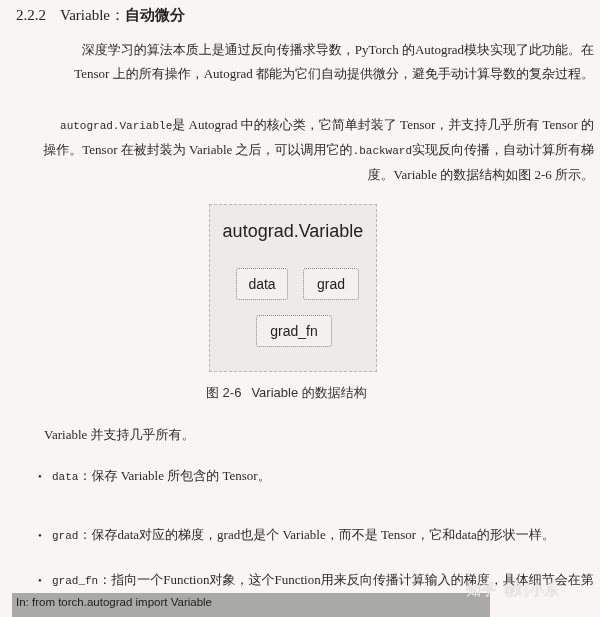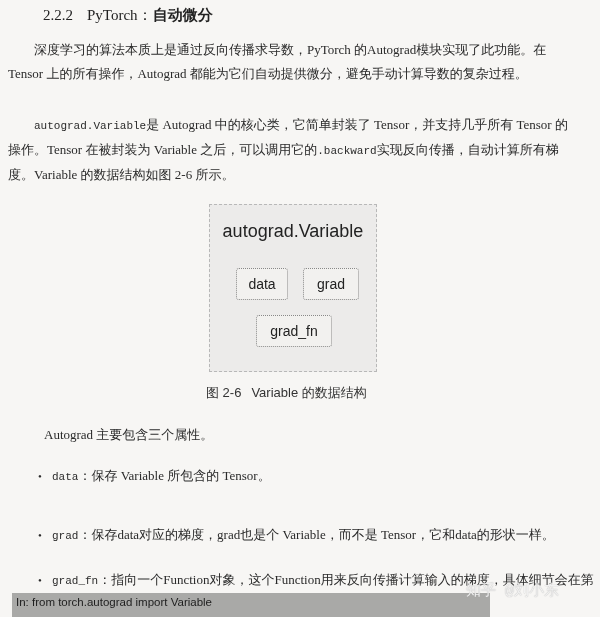--- a/index.html
+++ b/index.html
@@ -7,26 +7,27 @@
     width: 600px; height: 617px; overflow: hidden;
     background: #f7f6f4;
     font-family: "DejaVu Serif", "Liberation Serif", serif;
     color: #2a2a2a;
     position: relative;
   }
   .heading {
     position: absolute; left: 16px; top: 6px;
     font-size: 15px; font-family: "Liberation Serif", serif; color: #222;
   }
-  .heading .num { margin-right: 14px; margin-left: 27px; }
+  .heading .num { margin-right: 14px; }
   .heading .zh { font-weight: bold; font-family: Liberation Serif, serif; }
   .para {
-    position: absolute; left: 8px; width: 570px;
+    position: absolute; left: 24px; width: 570px;
     font-size: 13px; line-height: 24px; text-indent: 26px;
     font-family: "Liberation Serif", "DejaVu Serif", serif;
+    text-align: right;
   }
   .mono { font-family: "Liberation Mono", "DejaVu Sans Mono", monospace; font-size: 11px; }
   .figure {
     position: absolute; left: 209px; top: 204px; width: 166px; height: 166px;
     background: #ecebea;
     border: 1px dashed #b8b8b8;
     font-family: "Liberation Sans", "DejaVu Sans", sans-serif;
   }
   .fig-title { position: absolute; left: 0; width: 100%; top: 16px; text-align: center; font-size: 18px; color: #222; }
   .fig-box {
@@ -50,40 +51,40 @@
   .watermark {
     position: absolute; left: 466px; top: 581px; font-size: 15px;
     font-family: Liberation Mono, monospace; color: rgba(255,255,255,0.85);
     text-shadow: 0 0 1px #999;
   }
 </style>
 </head>
 <body>
 
 <div class="heading">
-  <span class="num">2.2.2</span><span>PyTorch：</span><span class="zh">自动微分</span>
+  <span class="num">2.2.2</span><span>Variable：</span><span class="zh">自动微分</span>
 </div>
 
 <div class="para" style="top:38px">深度学习的算法本质上是通过反向传播求导数，PyTorch 的Autograd模块实现了此功能。在 Tensor 上的所有操作，Autograd 都能为它们自动提供微分，避免手动计算导数的复杂过程。</div>
 
 <div class="para" style="top:113px">
   <span class="mono">autograd.Variable</span><span>是 Autograd 中的核心类，它简单封装了 Tensor，并支持几乎所有 Tensor 的操作。Tensor 在被封装为 Variable 之后，可以调用它的</span><span class="mono">.backward</span><span>实现反向传播，自动计算所有梯度。Variable 的数据结构如图 2-6 所示。</span>
 </div>
 
 <div class="figure">
   <div class="fig-title">autograd.Variable</div>
   <div class="fig-box" style="left:26px; top:63px; width:50px; height:30px;">data</div>
   <div class="fig-box" style="left:93px; top:63px; width:54px; height:30px;">grad</div>
   <div class="fig-box" style="left:46px; top:110px; width:74px; height:30px;">grad_fn</div>
 </div>
 <div class="caption">
   <span class="lbl">图 2-6</span><span>Variable 的数据结构</span>
 </div>
 
-<div class="line" style="top:426px">Autograd 主要包含三个属性。</div>
+<div class="line" style="top:426px">Variable 并支持几乎所有。</div>
 
 <div class="bullet" style="top:452px">
   <span class="mono">data</span><span>：保存 Variable 所包含的 Tensor。</span>
 </div>
 <div class="bullet" style="top:511px">
   <span class="mono">grad</span><span>：保存data对应的梯度，grad也是个 Variable，而不是 Tensor，它和data的形状一样。</span>
 </div>
 <div class="bullet" style="top:556px">
   <span class="mono">grad_fn</span><span>：指向一个Function对象，这个Function用来反向传播计算输入的梯度，具体细节会在第 3 章讲解。</span>
 </div>

